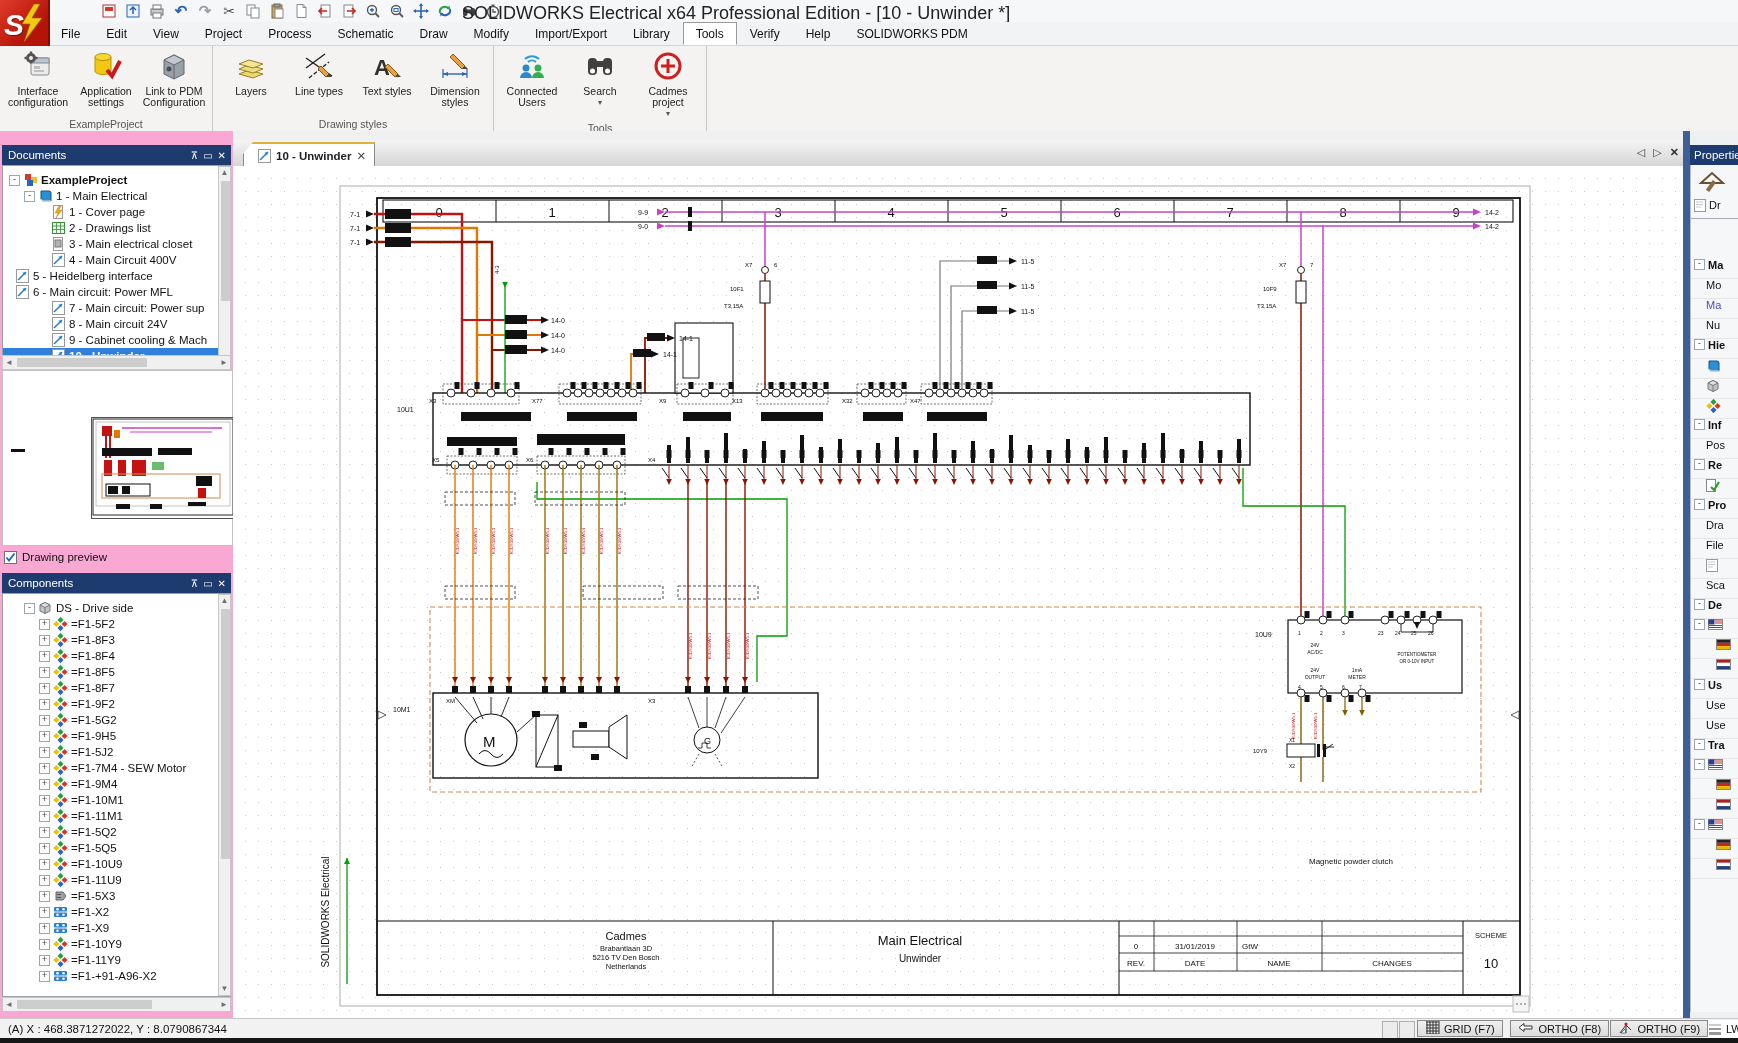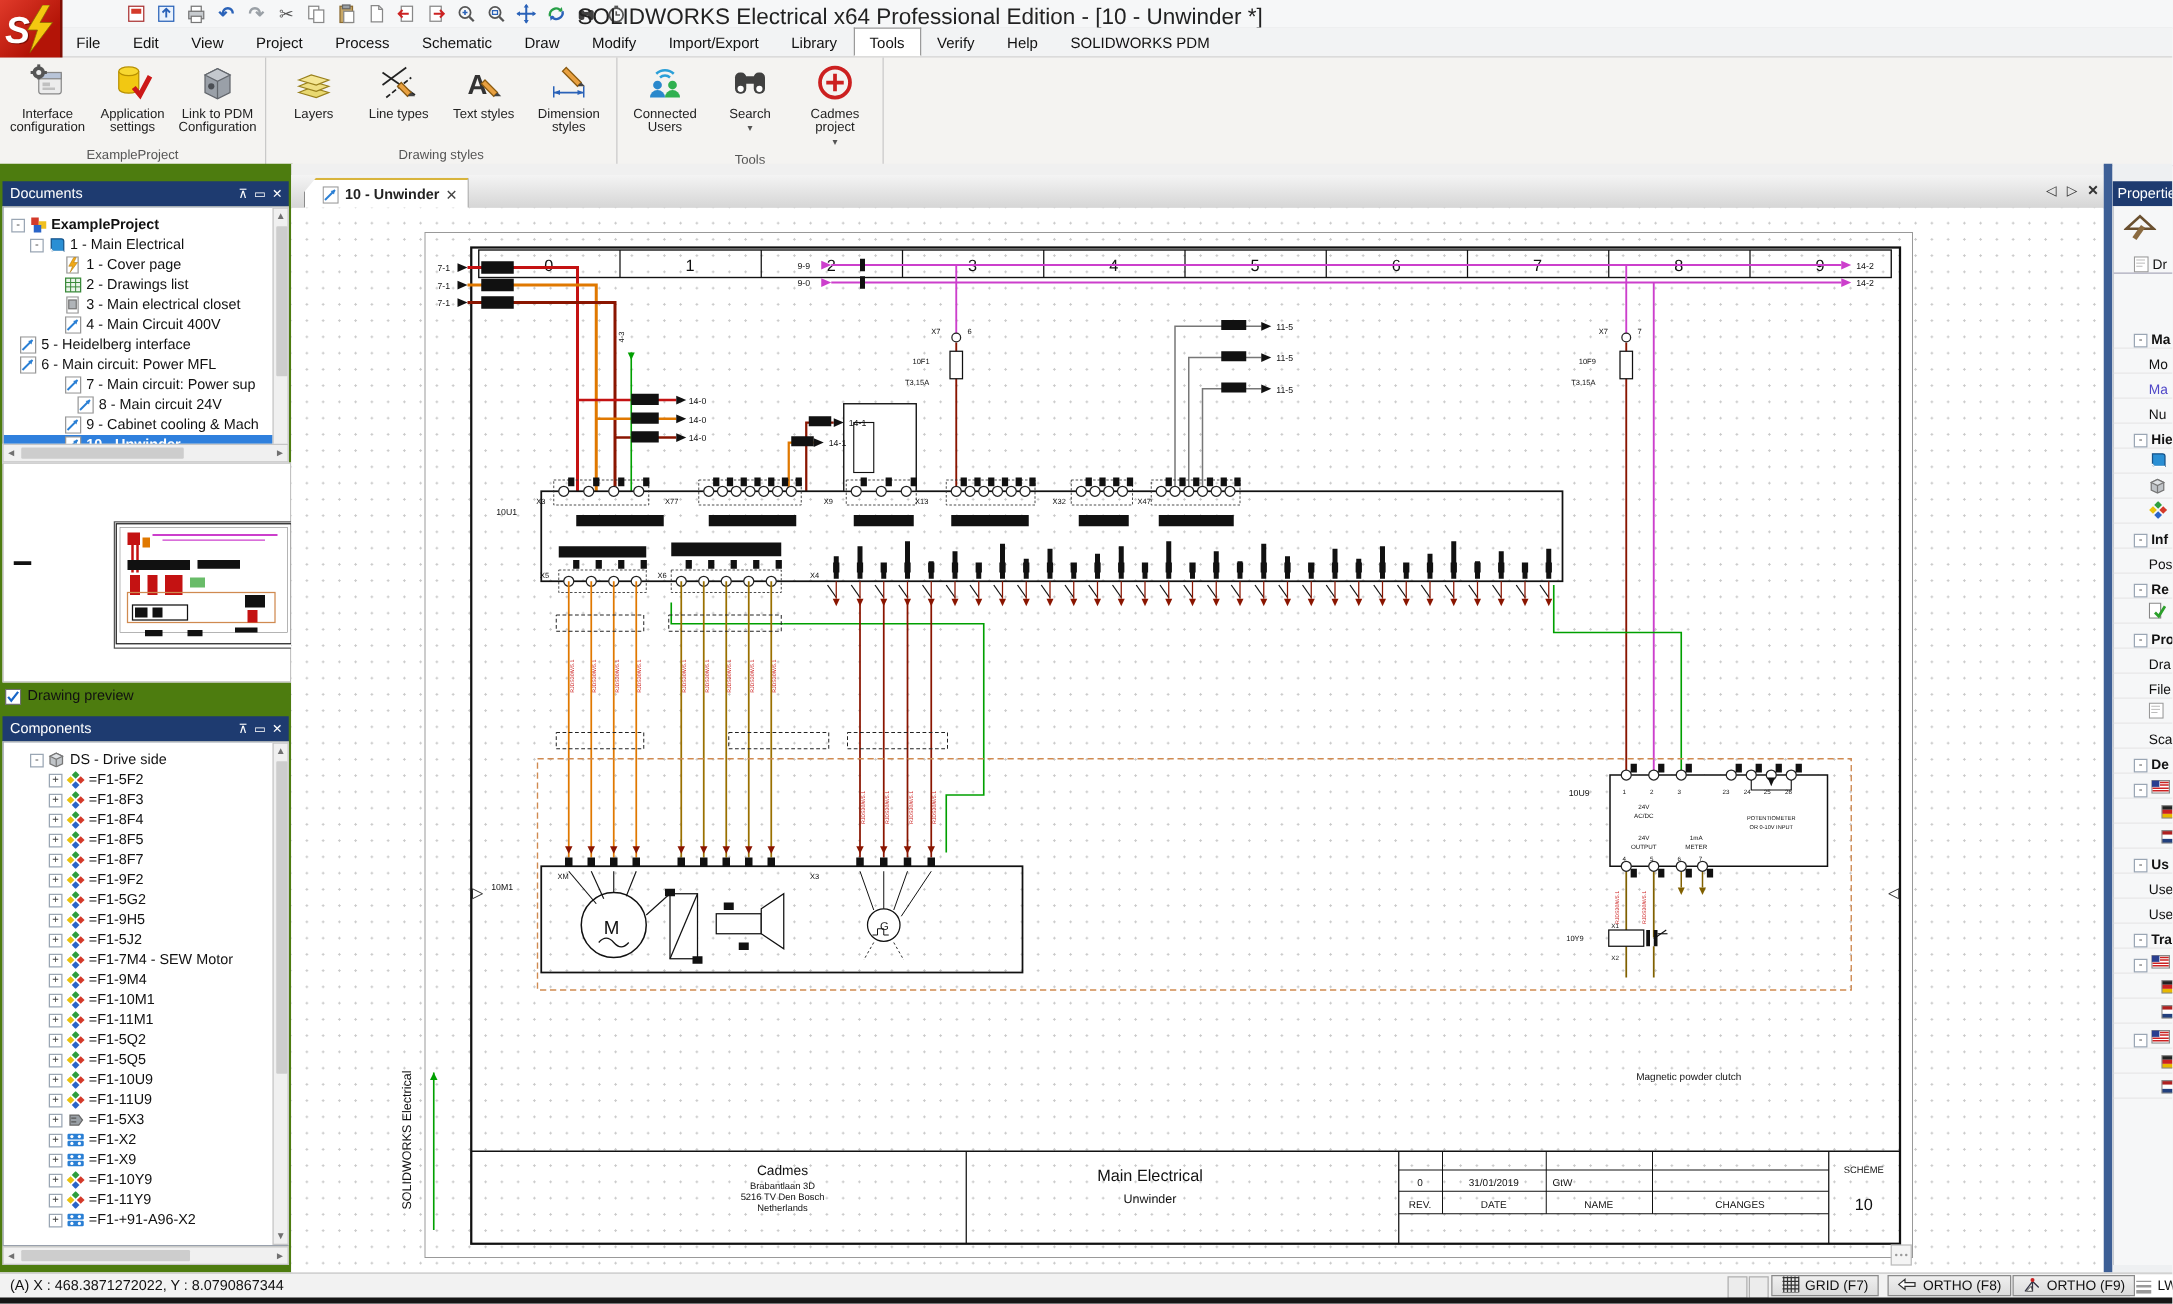--- a/index.html
+++ b/index.html
@@ -20,21 +20,21 @@
   .mi{padding:4px 12px 0 12px;cursor:default;border:1px solid transparent}
   .mi.act{background:#fff;border:1px solid #9a9a9a;border-bottom-color:#fff}
   
   #ribbon{left:0;top:45px;width:1738px;height:86px;background:#f4f3f1;border-top:1px solid #d4d4d4;border-bottom:1px solid #b9b9b9;display:flex;}
   .rgroup{height:84px;border-right:1px solid #c9c9c9;display:flex;flex-direction:column;padding:2px 4px 0 4px}
   .rbtns{display:flex;flex:1;align-items:flex-start}
   .rbtn{width:66px;text-align:center;font-size:10.5px;line-height:11px;color:#222;padding:2px 1px;cursor:default}
   .rbtn .ric{display:block;height:34px;margin:0 auto 2px auto}
   .rlabel{text-align:center;font-size:10.5px;color:#555;padding:1px 0 2px 0}
   
-  #leftdock{left:0;top:131px;width:233px;height:887px;background:#4d7c0f;border-right:1px solid #aaa}
+  #leftdock{left:0;top:131px;width:233px;height:887px;background:#f9a8d4;border-right:1px solid #aaa}
   .phead{position:absolute;left:2px;width:229px;height:20px;background:#1e3b70;color:#fff;font-size:11.5px;
          display:flex;align-items:center;padding-left:6px;box-sizing:border-box}
   .phico{margin-left:auto;display:flex;gap:5px;padding-right:5px;align-items:center}
   .phico span{color:#fff;font-size:10px;cursor:default}
   .treebox{position:absolute;left:2px;width:229px;background:#fff;border:1px solid #98a0ac;box-sizing:border-box;overflow:hidden}
   .trow{height:16px;display:flex;align-items:center;font-size:11.5px;white-space:nowrap;}
   .trow.sel{background:#2f80dd;color:#fff;font-weight:bold}
   .trow .eb{width:9px;height:9px;border:1px solid #9aa6b4;background:#fff;color:#444;font-size:9px;line-height:7px;
             text-align:center;margin-right:3px;flex:0 0 auto}
   .trow .tic{width:15px;height:14px;margin-right:3px;flex:0 0 auto}
@@ -47,21 +47,21 @@
   #main{left:233px;top:131px;width:1450px;height:887px;background:#f0f0f0}
   #tabbar{position:absolute;left:0;top:9px;width:1450px;height:26px;background:linear-gradient(#f4f4f4,#d6d6d6);border-bottom:1px solid #909090}
   #tab0{position:absolute;left:10px;top:2px;height:23px;background:#fff;border:1px solid #8a8a8a;border-bottom:none;
         border-top:2px solid #d8b43c;border-radius:4px 0 0 0;display:flex;align-items:center;gap:5px;padding:0 8px 0 14px;
         font-size:11.5px;font-weight:bold;color:#222;clip-path:polygon(10px 0,100% 0,100% 100%,0 100%,0 12px);}
   #tabnav{position:absolute;right:4px;top:6px;font-size:11px;color:#333;display:flex;gap:8px}
   #canvas{position:absolute;left:0;top:35px;width:1450px;height:852px;background:#fff;
           background-image:radial-gradient(circle,#c9c9c9 0.8px,rgba(0,0,0,0) 1px);background-size:13px 13px;background-position:6px 6px;}
   #rsplit{left:1683px;top:131px;width:7px;height:887px;background:#3d5f96}
   #rightdock{left:1690px;top:131px;width:48px;height:887px;background:#eef0f2;overflow:hidden}
-  .prow{height:19px;display:flex;align-items:flex-end;font-size:11px;white-space:nowrap;border-bottom:1px solid #e7e7e7;padding-left:16px}
+  .prow{height:19px;display:flex;align-items:flex-start;font-size:11px;white-space:nowrap;border-bottom:1px solid #e7e7e7;padding-left:3px}
   .prow b{font-size:11px}
   .prow .eb{width:9px;height:9px;border:1px solid #9aa6b4;background:#fff;color:#444;font-size:9px;line-height:7px;text-align:center;margin-right:3px;flex:0 0 auto}
   
   #statusbar{left:0;top:1018px;width:1738px;height:20px;background:#f2f2f2;border-top:1px solid #c8c8c8;font-size:11.5px;display:flex;align-items:center}
   #coords{padding-left:8px}
   .scell{position:absolute;top:2px;height:16px;border:1px solid #b0b0b0;background:#ececec}
   .sbtn{position:absolute;top:1px;height:17px;background:linear-gradient(#efefef,#dcdcdc);border:1px solid #8a8a8a;
         display:flex;align-items:center;gap:4px;font-size:11px;padding:0 7px;box-sizing:border-box}
   #lwseg{position:absolute;left:1704px;top:1px;width:34px;height:18px;background:#fff;display:flex;align-items:center;gap:4px;font-size:11px;padding-left:4px}
   #blackstrip{left:0;top:1038px;width:1738px;height:5px;background:#161616}
@@ -399,21 +399,21 @@
       </div>
       <div class="trow" style="padding-left: 36px;">
         <div style="width: 12px; flex: 0 0 auto;"></div>
         <div class="tic"><svg width="15" height="14" viewBox="0 0 15 14">
             <rect x="1.5" y="0.5" width="12" height="13" fill="#fff" stroke="#999"></rect>
             <path d="M3,11 L11,3" stroke="#2a7fd4" stroke-width="1.6"></path>
             <polygon points="11,3 7.5,3.8 10.2,6.5" fill="#2a7fd4"></polygon>
           </svg></div>
         <div>7 - Main circuit: Power sup</div>
       </div>
-      <div class="trow" style="padding-left: 46px;">
+      <div class="trow" style="padding-left: 36px;">
         <div style="width: 12px; flex: 0 0 auto;"></div>
         <div class="tic"><svg width="15" height="14" viewBox="0 0 15 14">
             <rect x="1.5" y="0.5" width="12" height="13" fill="#fff" stroke="#999"></rect>
             <path d="M3,11 L11,3" stroke="#2a7fd4" stroke-width="1.6"></path>
             <polygon points="11,3 7.5,3.8 10.2,6.5" fill="#2a7fd4"></polygon>
           </svg></div>
         <div>8 - Main circuit 24V</div>
       </div>
       <div class="trow" style="padding-left: 36px;">
         <div style="width: 12px; flex: 0 0 auto;"></div>

